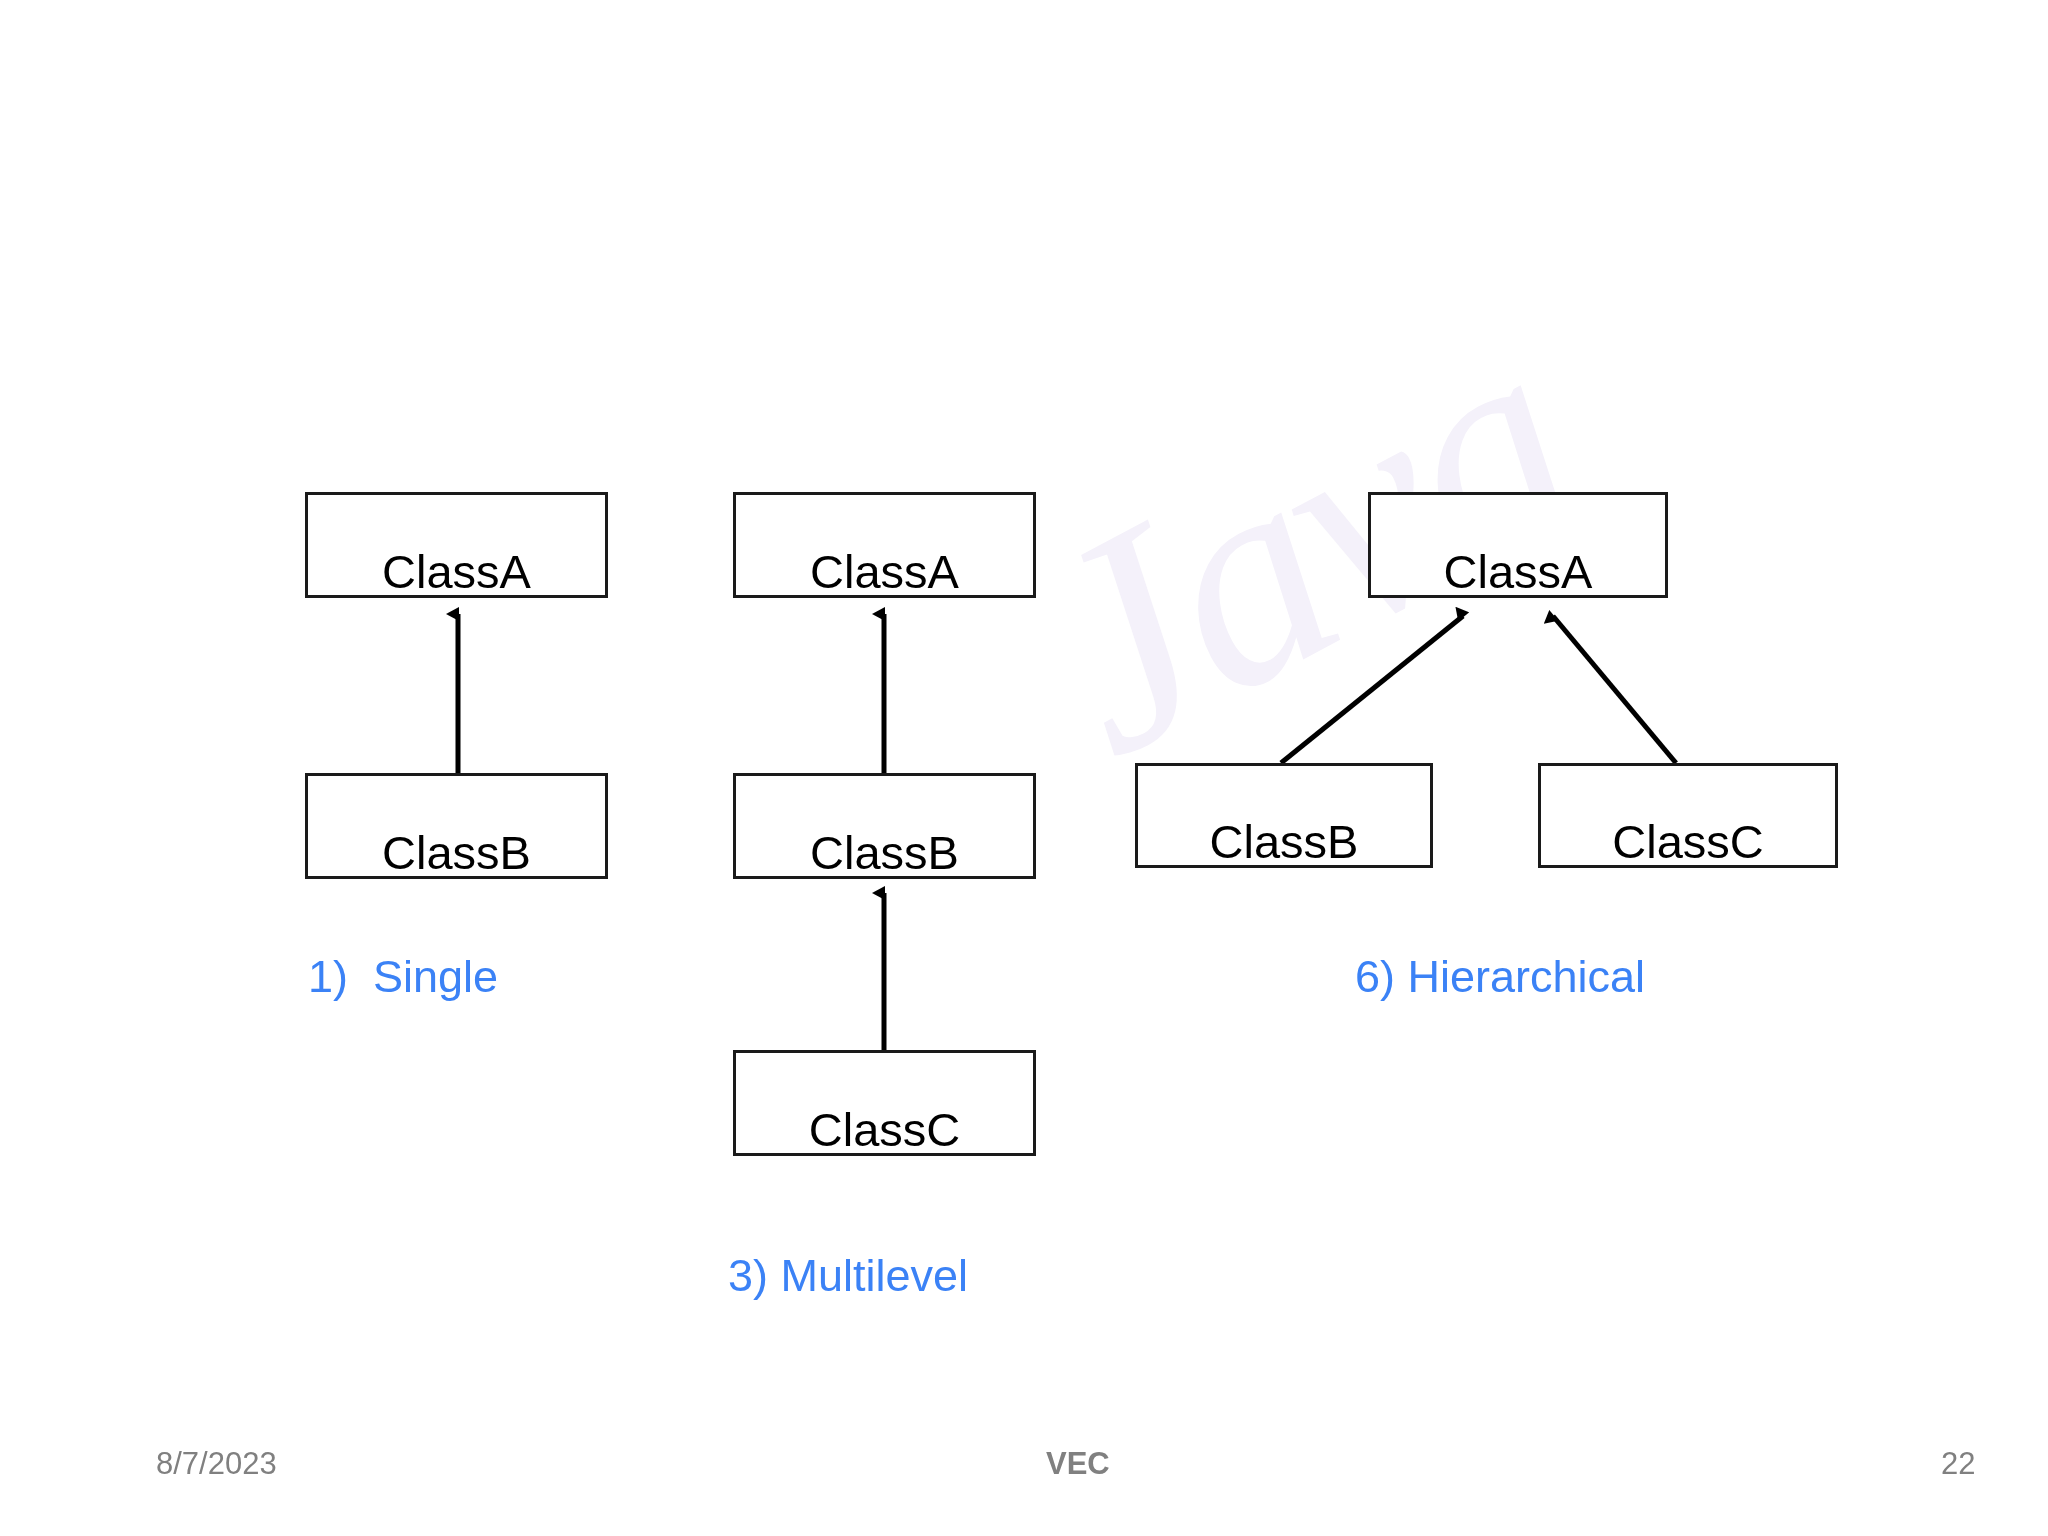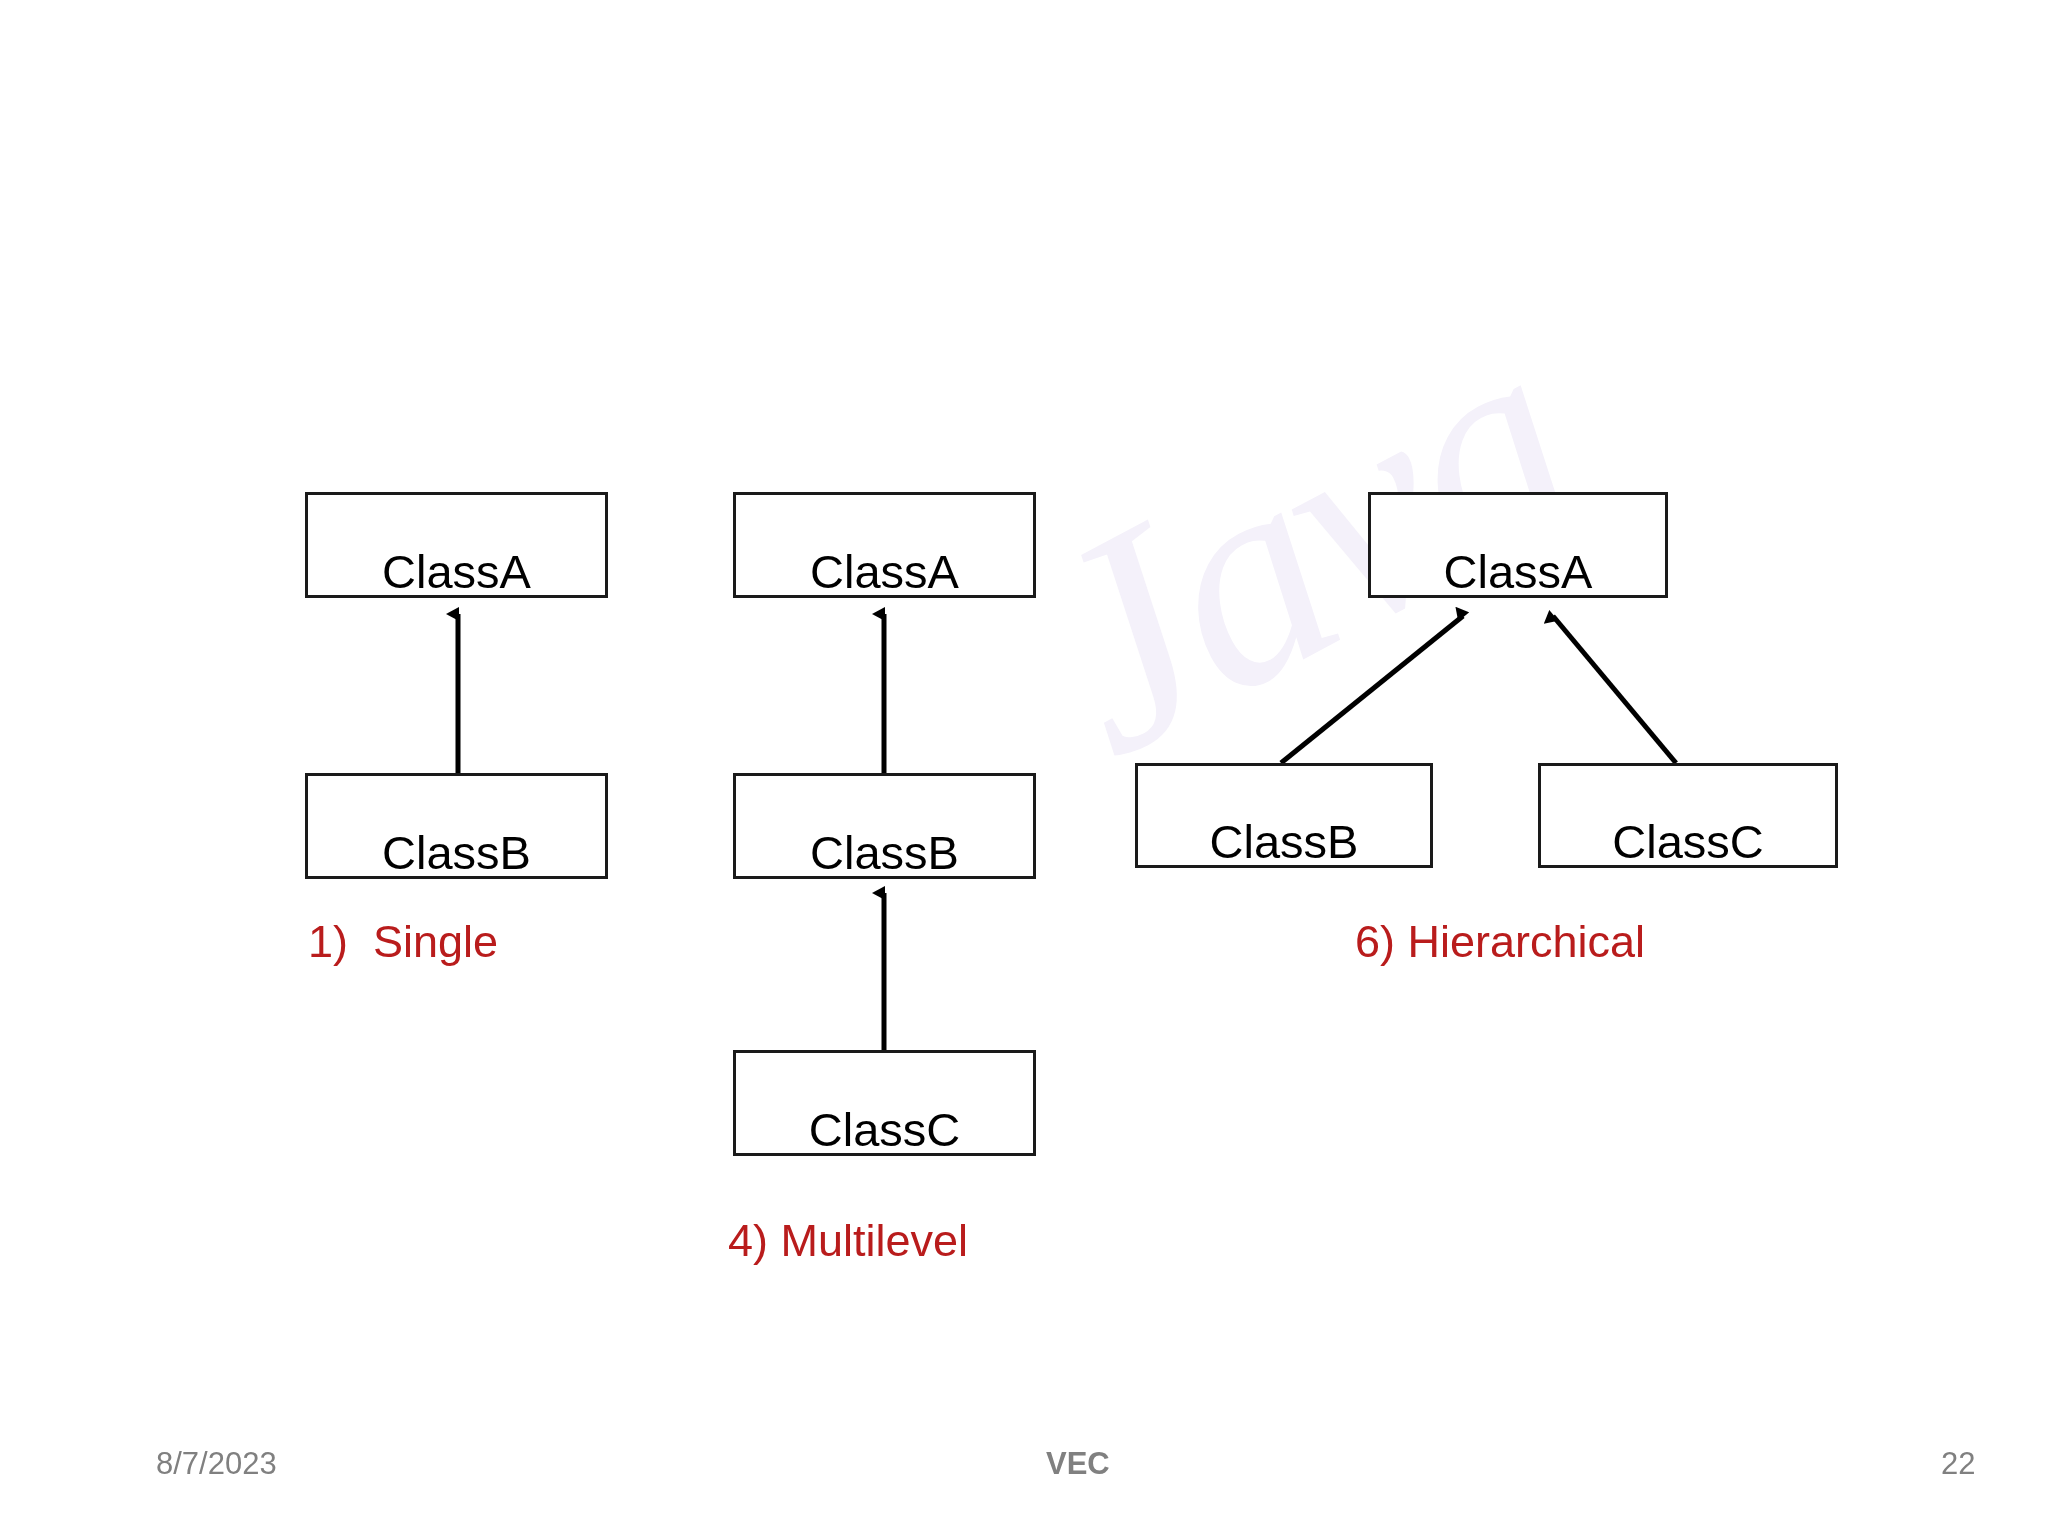--- a/index.html
+++ b/index.html
@@ -67,23 +67,24 @@
     width: 2048px;
     height: 1536px;
     pointer-events: none;
   }
 
   
   .group-caption {
     position: absolute;
     font-family: "Liberation Sans", sans-serif;
     font-size: 45px;
-    color: #b91c1c;
+    color: #3b82f6;
     white-space: pre;
     line-height: 1;
+    margin-top: 35px;
   }
 
   
   .footer-item {
     position: absolute;
     font-family: "Liberation Sans", sans-serif;
     font-size: 31px;
     color: #808080;
     line-height: 1;
     white-space: nowrap;
@@ -135,21 +136,21 @@
   </div>
 
   <div class="uml-box" style="left:733px; top:773px; width:303px; height:106px;">
     <span class="box-label">ClassB</span>
   </div>
 
   <div class="uml-box" style="left:733px; top:1050px; width:303px; height:106px;">
     <span class="box-label">ClassC</span>
   </div>
 
-  <div class="group-caption" style="left:728px; top:1218px;">4) Multilevel</div>
+  <div class="group-caption" style="left:728px; top:1218px;">3) Multilevel</div>
 
   <div class="uml-box" style="left:1368px; top:492px; width:300px; height:106px;">
     <span class="box-label">ClassA</span>
   </div>
 
   <div class="uml-box" style="left:1135px; top:763px; width:298px; height:105px;">
     <span class="box-label">ClassB</span>
   </div>
 
   <div class="uml-box" style="left:1538px; top:763px; width:300px; height:105px;">

